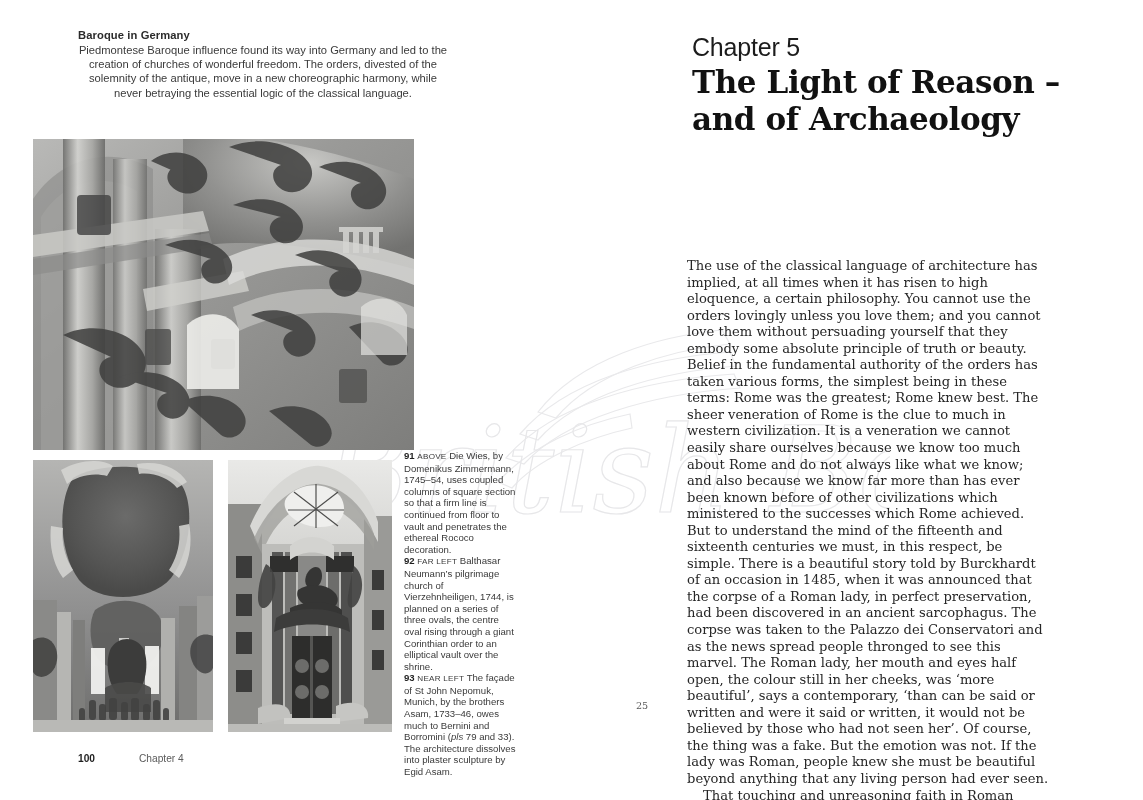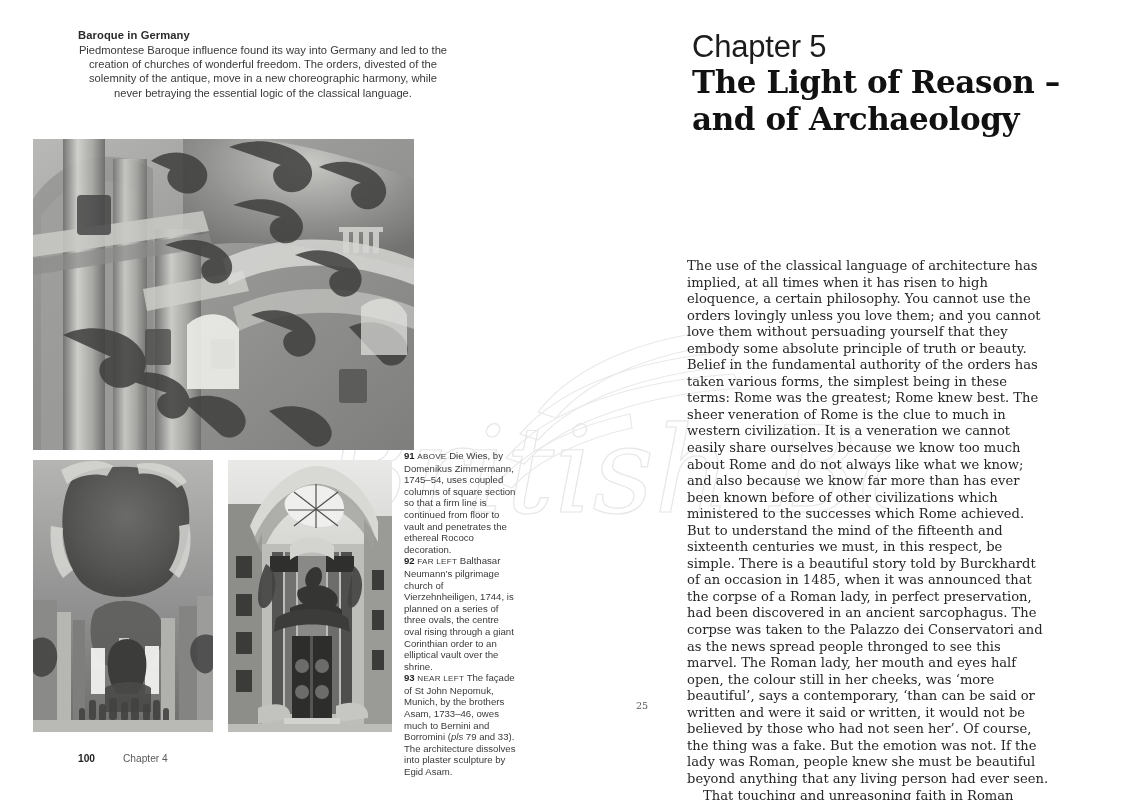--- a/index.html
+++ b/index.html
@@ -113,33 +113,33 @@
   
   #footer-left {
     position: absolute;
     left: 78px;
     top: 753px;
     font-size: 10.2px;
     color: #3a3a3a;
     z-index: 3;
   }
   #footer-left .folio { font-weight: 700; color: #1f1f1f; }
-  #footer-left .runhead { margin-left: 28px; color: #5a5a5a; }
+  #footer-left .runhead { margin-left: 44px; color: #5a5a5a; }
 
   
   #chapter-block {
     position: absolute;
     left: 120px;
     top: 32px;
     width: 400px;
     z-index: 3;
   }
   #chapter-label {
     font-family: "Liberation Sans", sans-serif;
-    font-size: 31px;
+    font-size: 25px;
     font-weight: 400;
     color: #1c1c1c;
     line-height: 30px;
     letter-spacing: -0.2px;
     margin: 0 0 2px 0;
   }
   #chapter-title {
     font-family: "DejaVu Serif", serif;
     font-size: 31px;
     font-weight: 700;

